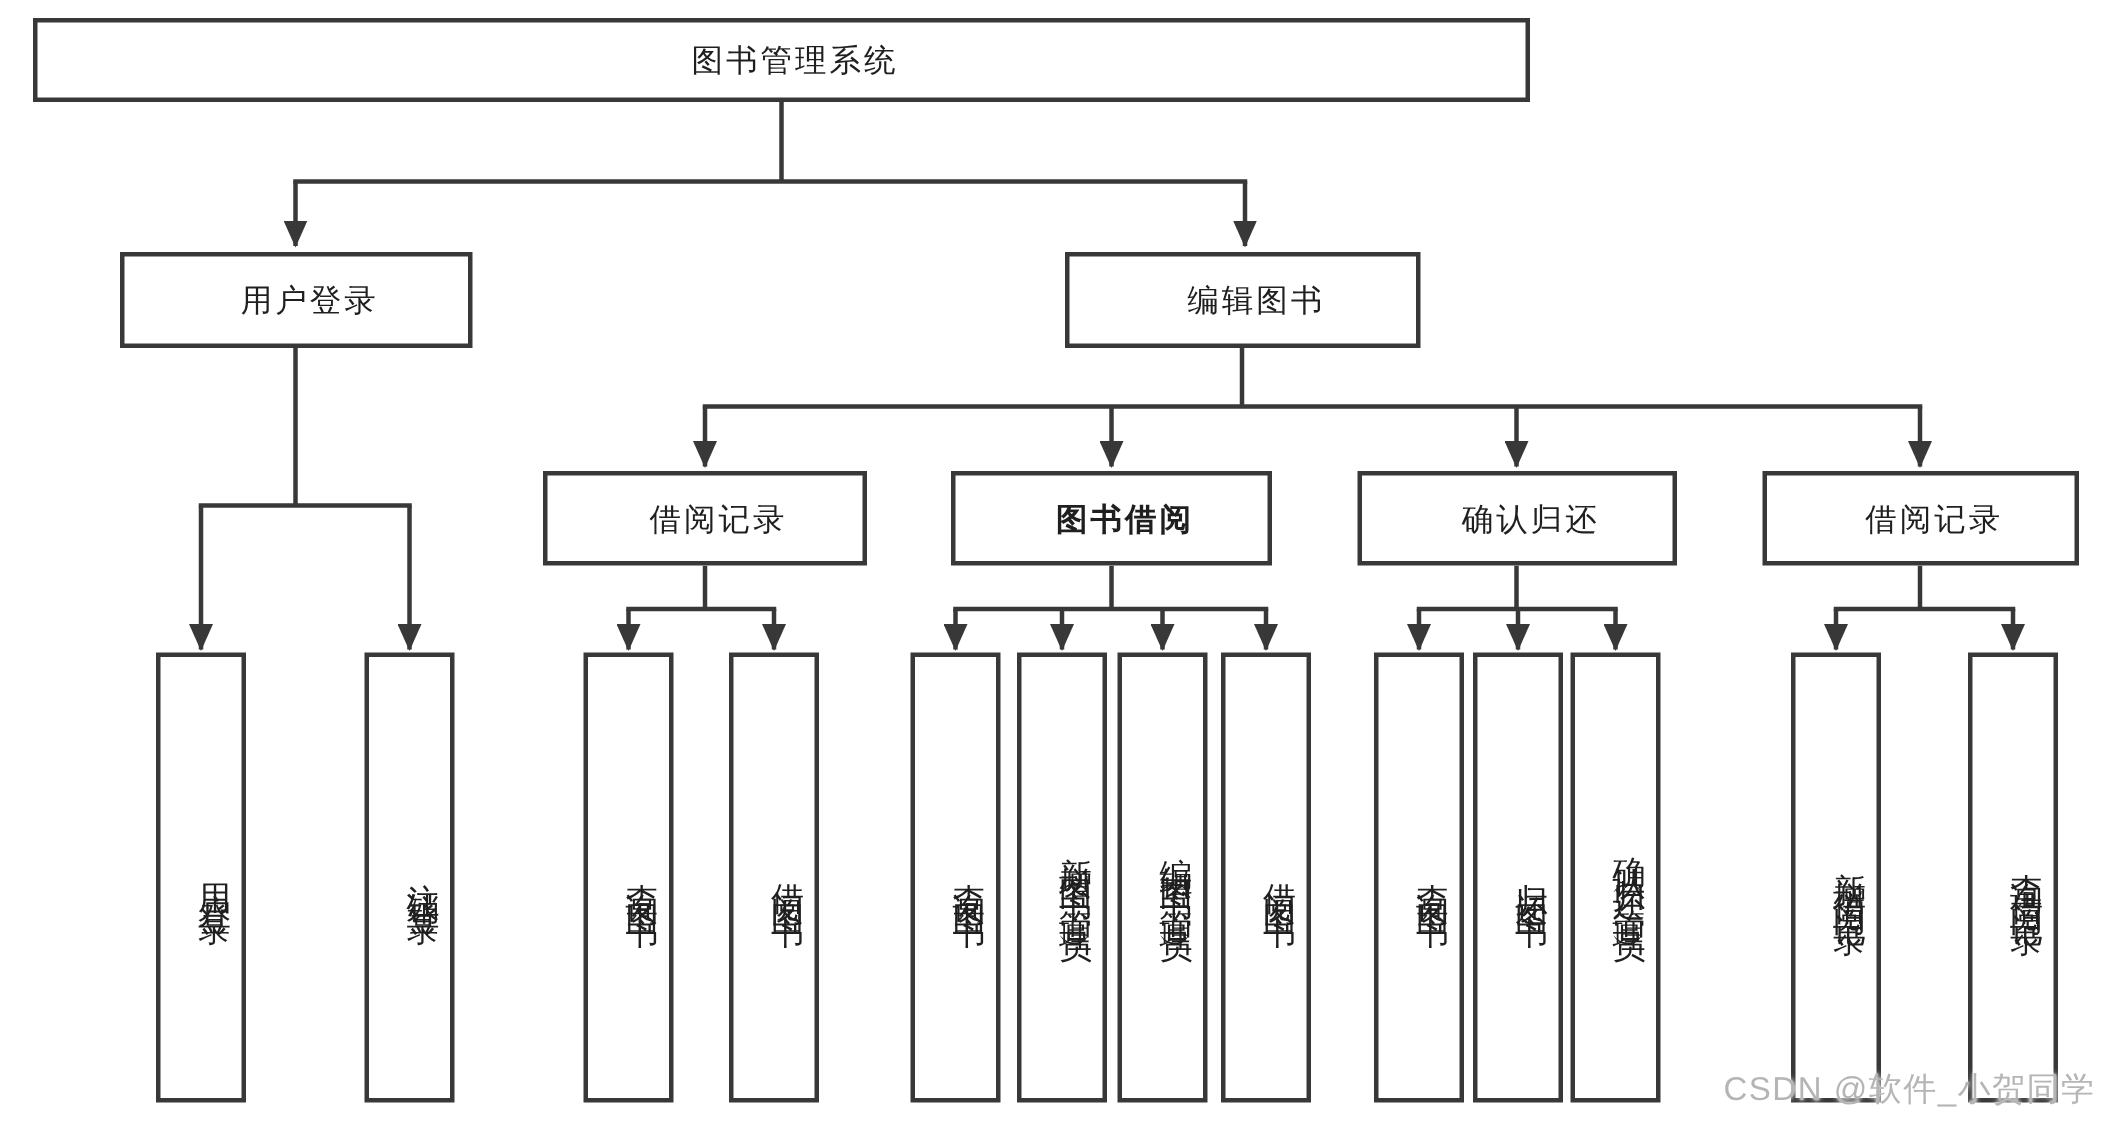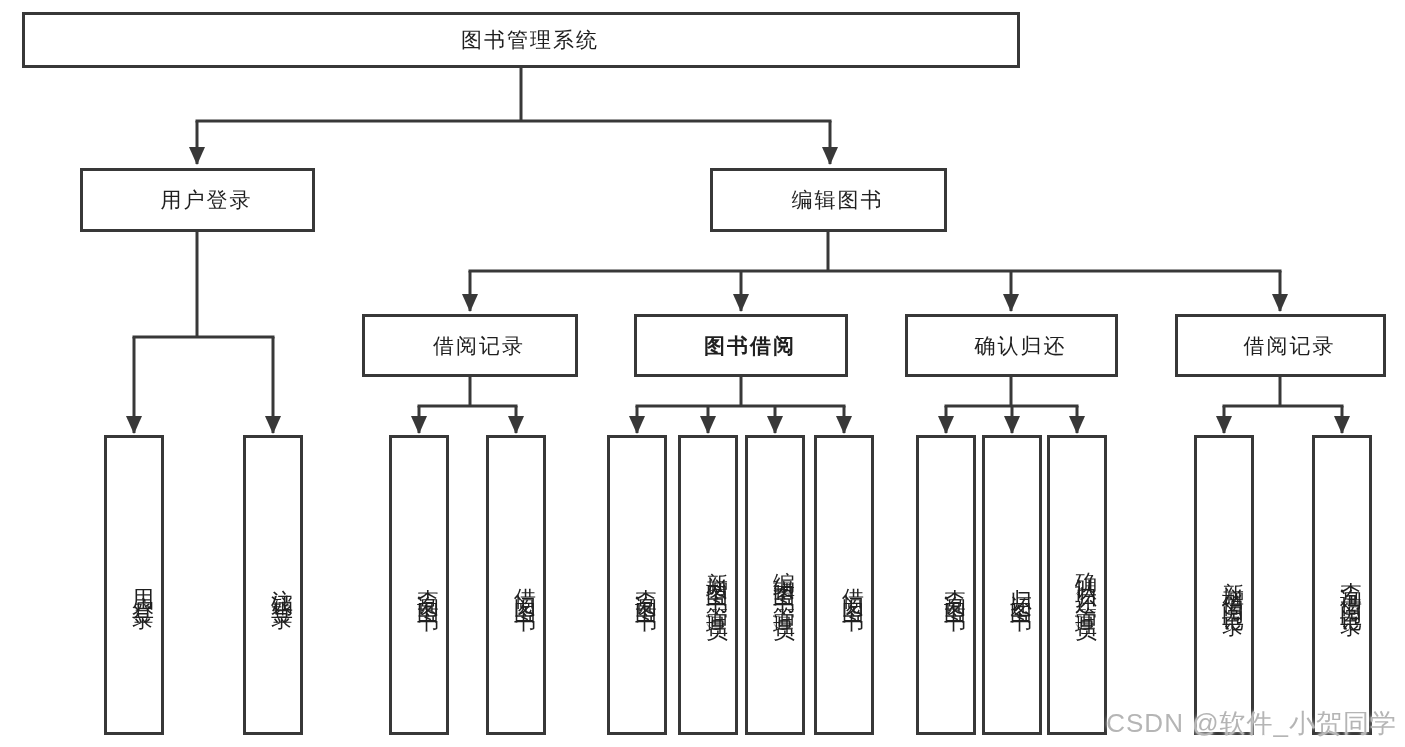--- a/index.html
+++ b/index.html
@@ -39,21 +39,21 @@
     text-orientation: mixed;
     font-size: 22px;
     letter-spacing: 7px;
     line-height: 1;
     white-space: nowrap;
   }
   .watermark {
     position: absolute;
     right: 8px;
     bottom: 6px;
-    font-size: 26px;
+    font-size: 22px;
     letter-spacing: 1px;
     color: #b5b5b5;
     text-shadow: 0 0 2px #ffffff, 0 0 4px #ffffff;
     white-space: nowrap;
   }
 </style>
 </head>
 <body>
 
 <div id="stage">

